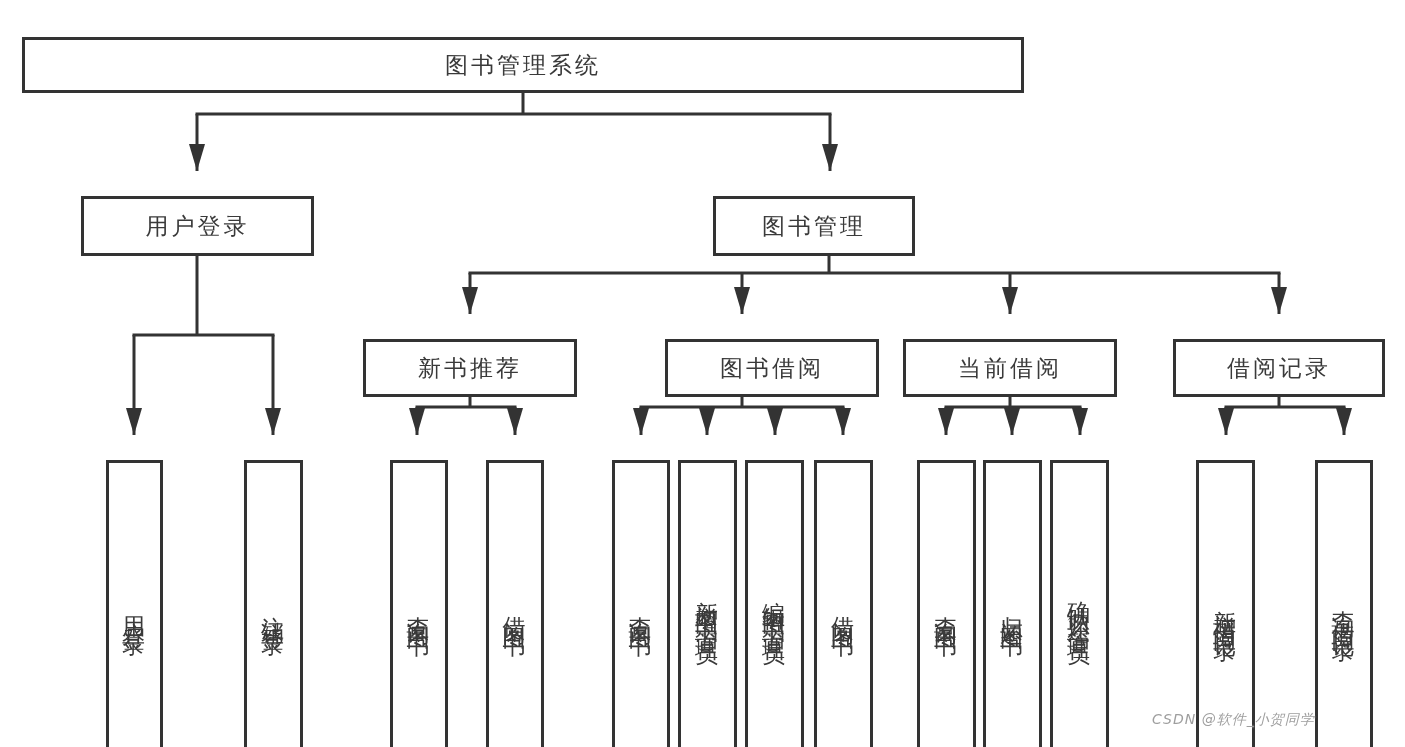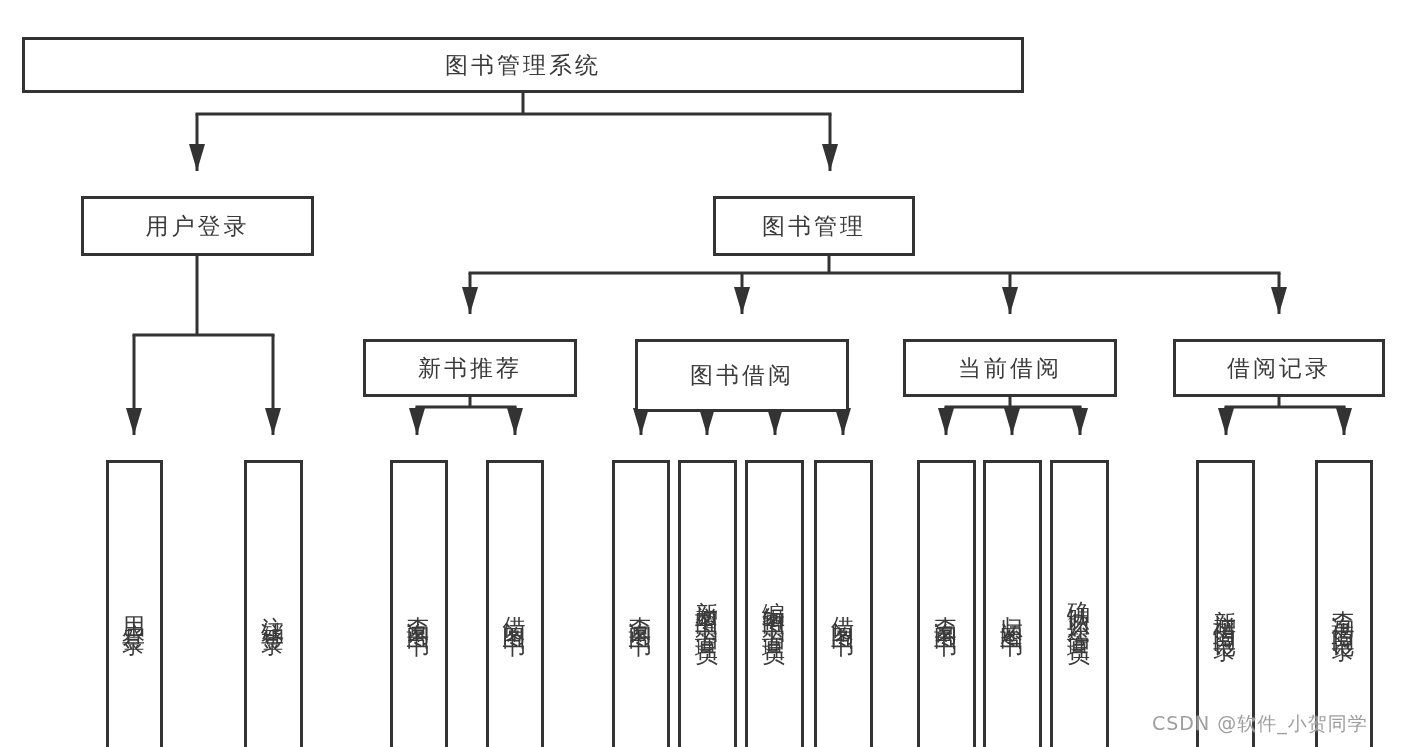--- a/index.html
+++ b/index.html
@@ -40,25 +40,26 @@
   .node.v {
     font-size: 23px;
     writing-mode: vertical-rl;
     letter-spacing: 6px;
   }
   .watermark {
     position: absolute;
     left: 1152px;
     top: 711px;
     width: 250px;
-    font-size: 19px;
+    font-size: 14px;
     color: rgba(148,148,148,0.9);
     letter-spacing: 1px;
     white-space: nowrap;
     text-shadow: 0 0 2px #ffffff;
+    font-style: italic;
   }
 </style>
 </head>
 <body>
 
 <div class="stage">
 
   <svg class="wires" viewBox="0 0 1405 747" xmlns="http://www.w3.org/2000/svg">
     <defs>
       <marker id="arrow" markerUnits="userSpaceOnUse" markerWidth="18" markerHeight="28" refX="9" refY="27" orient="0">
@@ -101,21 +102,21 @@
       <line x1="1344" y1="407" x2="1344" y2="435" marker-end="url(#arrow)"></line>
     </g>
   </svg>
 
   <div class="node h" style="left:22px;top:13px;width:1002px;height:56px">图书管理系统</div>
 
   <div class="node h" style="left:81px;top:172px;width:233px;height:60px">用户登录</div>
   <div class="node h" style="left:713px;top:172px;width:202px;height:60px">图书管理</div>
 
   <div class="node h" style="left:363px;top:315px;width:214px;height:58px">新书推荐</div>
-  <div class="node h" style="left:635px;top:315px;width:214px;height:73px">图书借阅</div>
+  <div class="node h" style="left:665px;top:315px;width:214px;height:58px">图书借阅</div>
   <div class="node h" style="left:1173px;top:315px;width:212px;height:58px">借阅记录</div>
   <div class="node h" style="left:903px;top:315px;width:214px;height:58px">当前借阅</div>
 
   <div class="node v" style="left:106px;top:436px;width:57px;height:299px">用户登录</div>
   <div class="node v" style="left:244px;top:436px;width:59px;height:299px">注销登录</div>
 
   <div class="node v" style="left:390px;top:436px;width:58px;height:299px">查询图书</div>
   <div class="node v" style="left:486px;top:436px;width:58px;height:299px">借阅图书</div>
 
   <div class="node v" style="left:612px;top:436px;width:58px;height:299px">查询图书</div>

